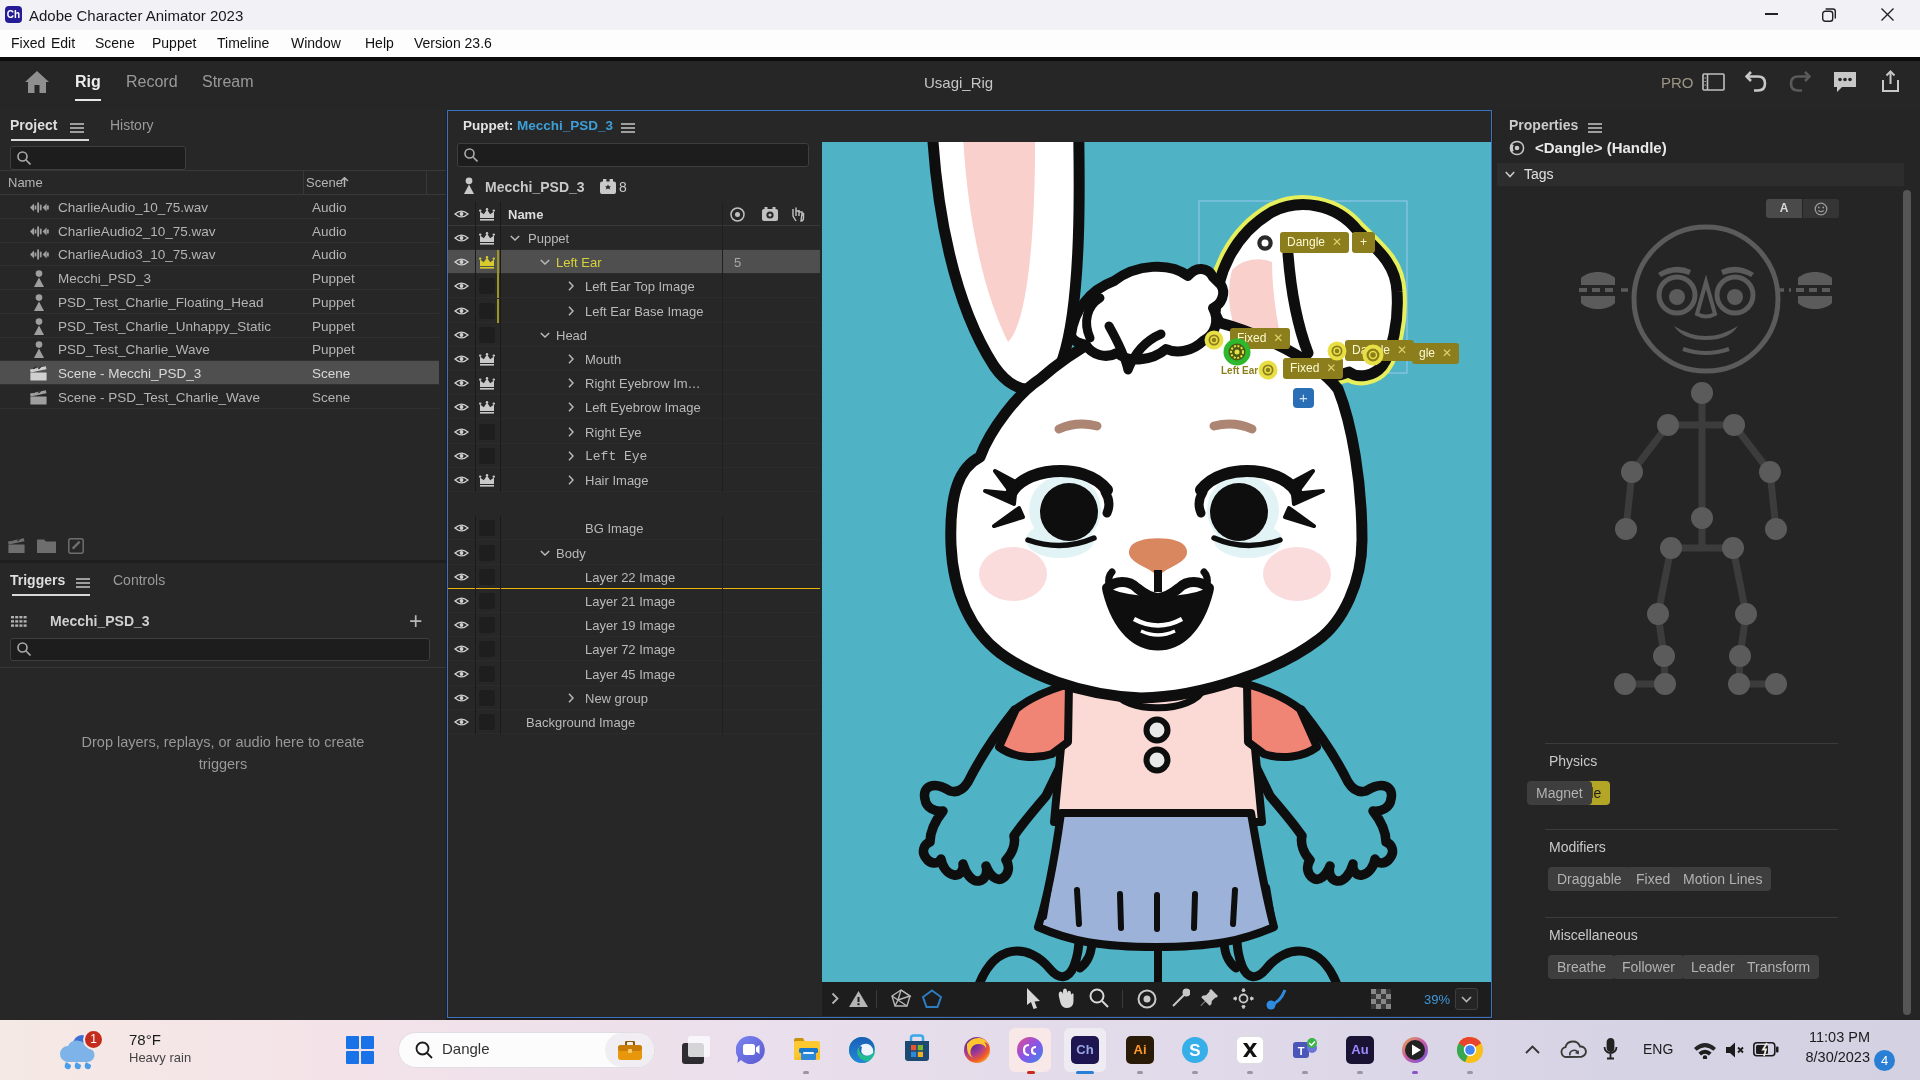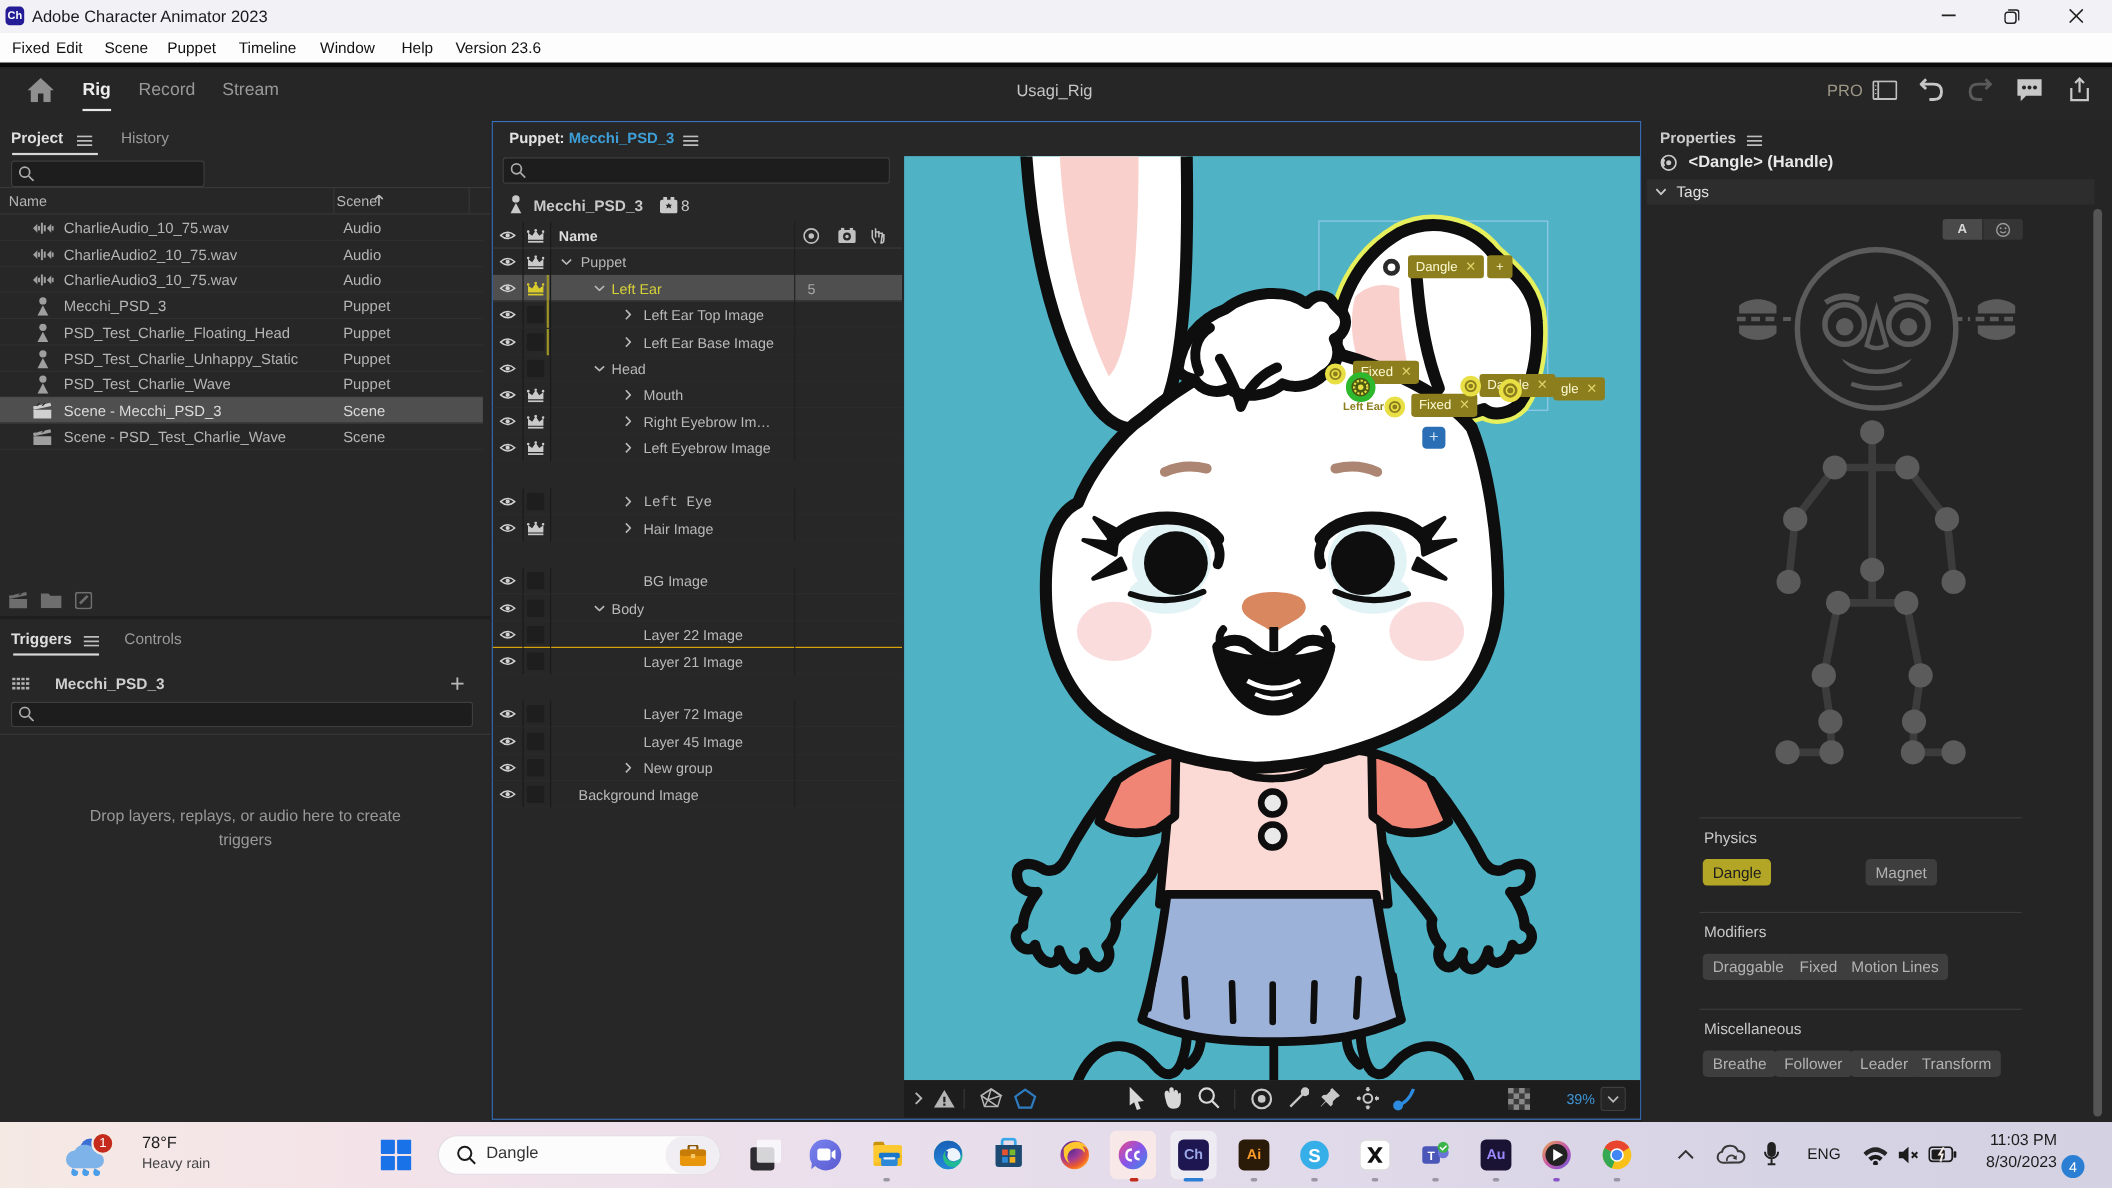--- a/index.html
+++ b/index.html
@@ -443,20 +443,36 @@
         <rect x="1" y="11" width="14" height="1.6"></rect>
         <circle cx="1.2" cy="2.6" r="1.2"></circle>
         <circle cx="8" cy="1.3" r="1.2"></circle>
         <circle cx="14.8" cy="2.6" r="1.2"></circle>
       </svg>
       <svg class="abs" style="left:120px;top:7px;" width="6" height="10" fill="none" stroke="#b9b9b9" stroke-width="1.5">
         <path d="M1 0.8 L5 5 L1 9.2"></path>
       </svg>
       <div class="abs" style="left:137px;top:5px;font-size:13px;color:#b9b9b9;">Left Eyebrow Image</div>
     </div>
+<div class="abs" style="left:448px;top:420px;width:372px;height:24px;border-bottom:1px solid #2b2b2b;">
+      <div class="abs" style="left:27px;top:0;width:1px;height:24px;background:#1a1a1a;"></div>
+      <div class="abs" style="left:52px;top:0;width:1px;height:24px;background:#1a1a1a;"></div>
+      <div class="abs" style="left:274px;top:0;width:1px;height:24px;background:#1f1f1f;"></div>
+      <svg class="abs" style="left:6px;top:7px;" width="15" height="10" fill="none" stroke="#d0d0d0" stroke-width="1.3">
+        <path d="M1 5 Q7.5 -0.8 14 5 Q7.5 10.8 1 5 Z"></path>
+        <circle cx="7.5" cy="5" r="1.9" fill="#d0d0d0" stroke="none"></circle>
+      </svg>
+      <svg class="abs" style="left:31px;top:4px;" width="16" height="16">
+        <rect x="0" y="0" width="16" height="16" rx="2" fill="#1e1e1e"></rect>
+      </svg>
+      <svg class="abs" style="left:120px;top:7px;" width="6" height="10" fill="none" stroke="#b9b9b9" stroke-width="1.5">
+        <path d="M1 0.8 L5 5 L1 9.2"></path>
+      </svg>
+      <div class="abs" style="left:137px;top:5px;font-size:13px;color:#b9b9b9;">Right Eye</div>
+    </div>
 <div class="abs" style="left:448px;top:444px;width:372px;height:24px;border-bottom:1px solid #2b2b2b;">
       <div class="abs" style="left:27px;top:0;width:1px;height:24px;background:#1a1a1a;"></div>
       <div class="abs" style="left:52px;top:0;width:1px;height:24px;background:#1a1a1a;"></div>
       <div class="abs" style="left:274px;top:0;width:1px;height:24px;background:#1f1f1f;"></div>
       <svg class="abs" style="left:6px;top:7px;" width="15" height="10" fill="none" stroke="#d0d0d0" stroke-width="1.3">
         <path d="M1 5 Q7.5 -0.8 14 5 Q7.5 10.8 1 5 Z"></path>
         <circle cx="7.5" cy="5" r="1.9" fill="#d0d0d0" stroke="none"></circle>
       </svg>
       <svg class="abs" style="left:31px;top:4px;" width="16" height="16">
         <rect x="0" y="0" width="16" height="16" rx="2" fill="#1e1e1e"></rect>
@@ -533,20 +549,33 @@
       <div class="abs" style="left:52px;top:0;width:1px;height:24px;background:#1a1a1a;"></div>
       <div class="abs" style="left:274px;top:0;width:1px;height:24px;background:#1f1f1f;"></div>
       <svg class="abs" style="left:6px;top:7px;" width="15" height="10" fill="none" stroke="#d0d0d0" stroke-width="1.3">
         <path d="M1 5 Q7.5 -0.8 14 5 Q7.5 10.8 1 5 Z"></path>
         <circle cx="7.5" cy="5" r="1.9" fill="#d0d0d0" stroke="none"></circle>
       </svg>
       <svg class="abs" style="left:31px;top:4px;" width="16" height="16">
         <rect x="0" y="0" width="16" height="16" rx="2" fill="#1e1e1e"></rect>
       </svg>
       <div class="abs" style="left:137px;top:5px;font-size:13px;color:#b9b9b9;">Layer 21 Image</div>
+    </div>
+<div class="abs" style="left:448px;top:613px;width:372px;height:24px;border-bottom:1px solid #2b2b2b;">
+      <div class="abs" style="left:27px;top:0;width:1px;height:24px;background:#1a1a1a;"></div>
+      <div class="abs" style="left:52px;top:0;width:1px;height:24px;background:#1a1a1a;"></div>
+      <div class="abs" style="left:274px;top:0;width:1px;height:24px;background:#1f1f1f;"></div>
+      <svg class="abs" style="left:6px;top:7px;" width="15" height="10" fill="none" stroke="#d0d0d0" stroke-width="1.3">
+        <path d="M1 5 Q7.5 -0.8 14 5 Q7.5 10.8 1 5 Z"></path>
+        <circle cx="7.5" cy="5" r="1.9" fill="#d0d0d0" stroke="none"></circle>
+      </svg>
+      <svg class="abs" style="left:31px;top:4px;" width="16" height="16">
+        <rect x="0" y="0" width="16" height="16" rx="2" fill="#1e1e1e"></rect>
+      </svg>
+      <div class="abs" style="left:137px;top:5px;font-size:13px;color:#b9b9b9;">Layer 19 Image</div>
     </div>
 <div class="abs" style="left:448px;top:637px;width:372px;height:24px;border-bottom:1px solid #2b2b2b;">
       <div class="abs" style="left:27px;top:0;width:1px;height:24px;background:#1a1a1a;"></div>
       <div class="abs" style="left:52px;top:0;width:1px;height:24px;background:#1a1a1a;"></div>
       <div class="abs" style="left:274px;top:0;width:1px;height:24px;background:#1f1f1f;"></div>
       <svg class="abs" style="left:6px;top:7px;" width="15" height="10" fill="none" stroke="#d0d0d0" stroke-width="1.3">
         <path d="M1 5 Q7.5 -0.8 14 5 Q7.5 10.8 1 5 Z"></path>
         <circle cx="7.5" cy="5" r="1.9" fill="#d0d0d0" stroke="none"></circle>
       </svg>
       <svg class="abs" style="left:31px;top:4px;" width="16" height="16">
@@ -876,21 +905,21 @@
         <circle cx="247" cy="470" r="11"></circle>
  <circle cx="132" cy="498" r="11"></circle>
         <circle cx="172" cy="498" r="11"></circle>
  <circle cx="246" cy="498" r="11"></circle>
         <circle cx="283" cy="498" r="11"></circle>
 </g>
 </svg>
 <div class="abs" style="left:1545px;top:743px;width:293px;height:1px;background:#3c3c3c;"></div>
 <div class="abs" style="left:1549px;top:753px;font-size:14px;color:#c9c9c9;">Physics</div>
 <div class="rchip" style="left:1548px;top:781px;background:#b3a626;color:#1d1d1d;">Dangle</div>
-<div class="rchip" style="left:1696px;top:781px;">Magnet</div>
+<div class="rchip" style="left:1527px;top:781px;">Magnet</div>
 <div class="abs" style="left:1545px;top:829px;width:293px;height:1px;background:#3c3c3c;"></div>
 <div class="abs" style="left:1549px;top:839px;font-size:14px;color:#c9c9c9;">Modifiers</div>
 <div class="rchip" style="left:1548px;top:867px;">Draggable</div>
 <div class="rchip" style="left:1627px;top:867px;">Fixed</div>
 <div class="rchip" style="left:1674px;top:867px;">Motion Lines</div>
 <div class="abs" style="left:1545px;top:917px;width:293px;height:1px;background:#3c3c3c;"></div>
 <div class="abs" style="left:1549px;top:927px;font-size:14px;color:#c9c9c9;">Miscellaneous</div>
 <div class="rchip" style="left:1548px;top:955px;">Breathe</div>
 <div class="rchip" style="left:1613px;top:955px;">Follower</div>
 <div class="rchip" style="left:1682px;top:955px;">Leader</div>

